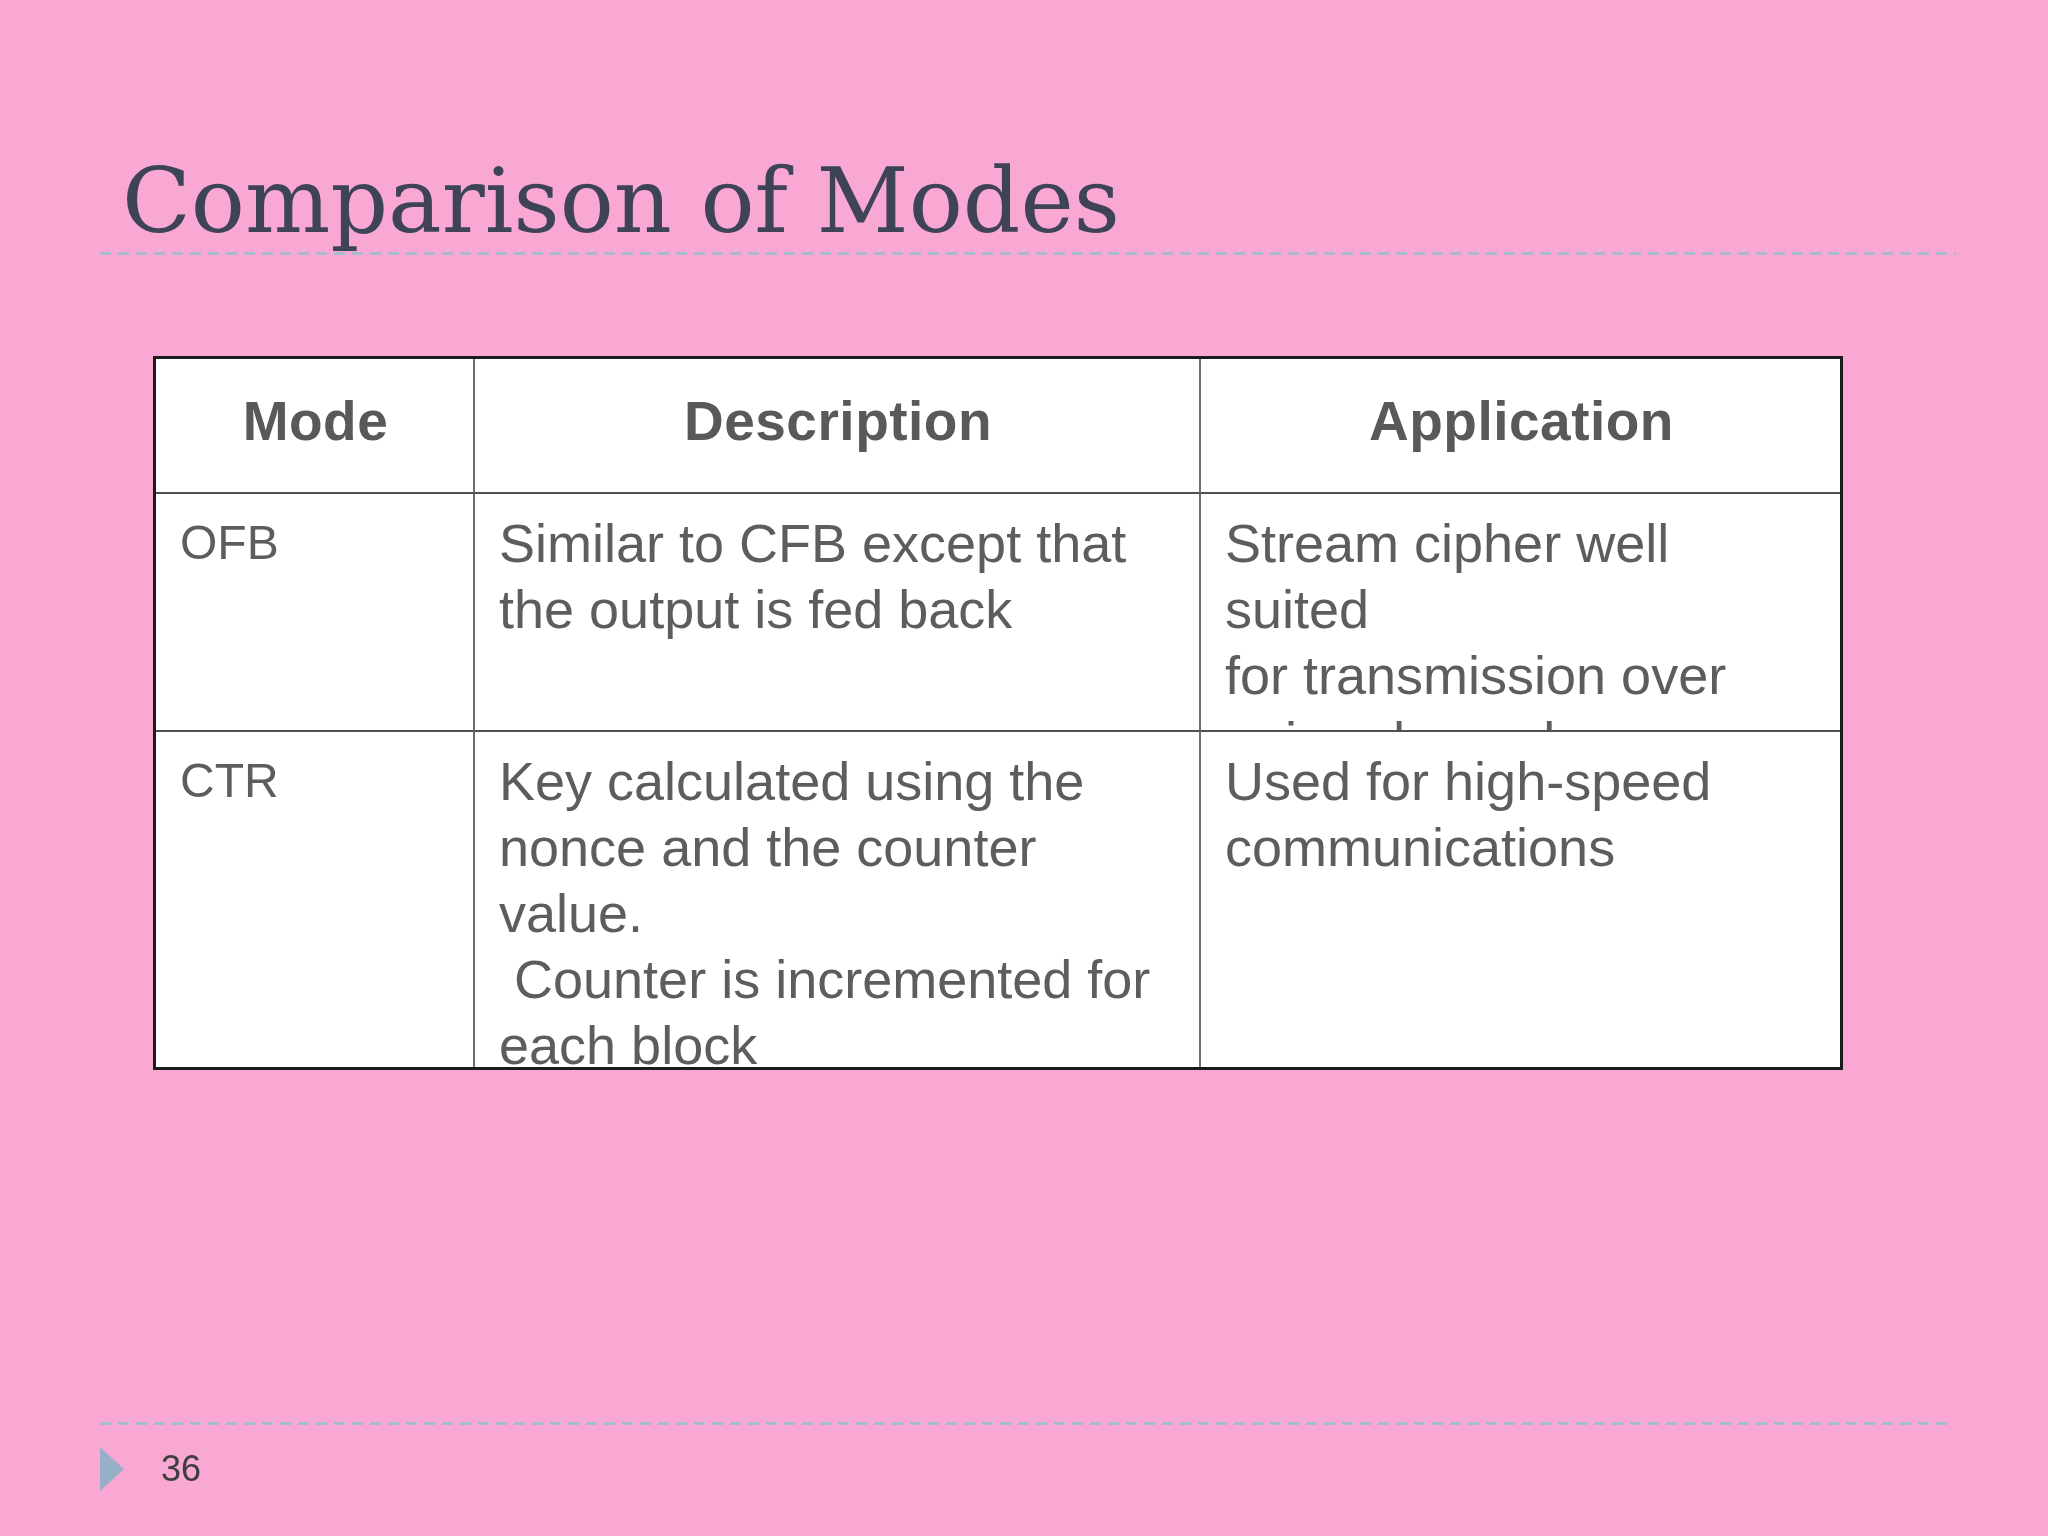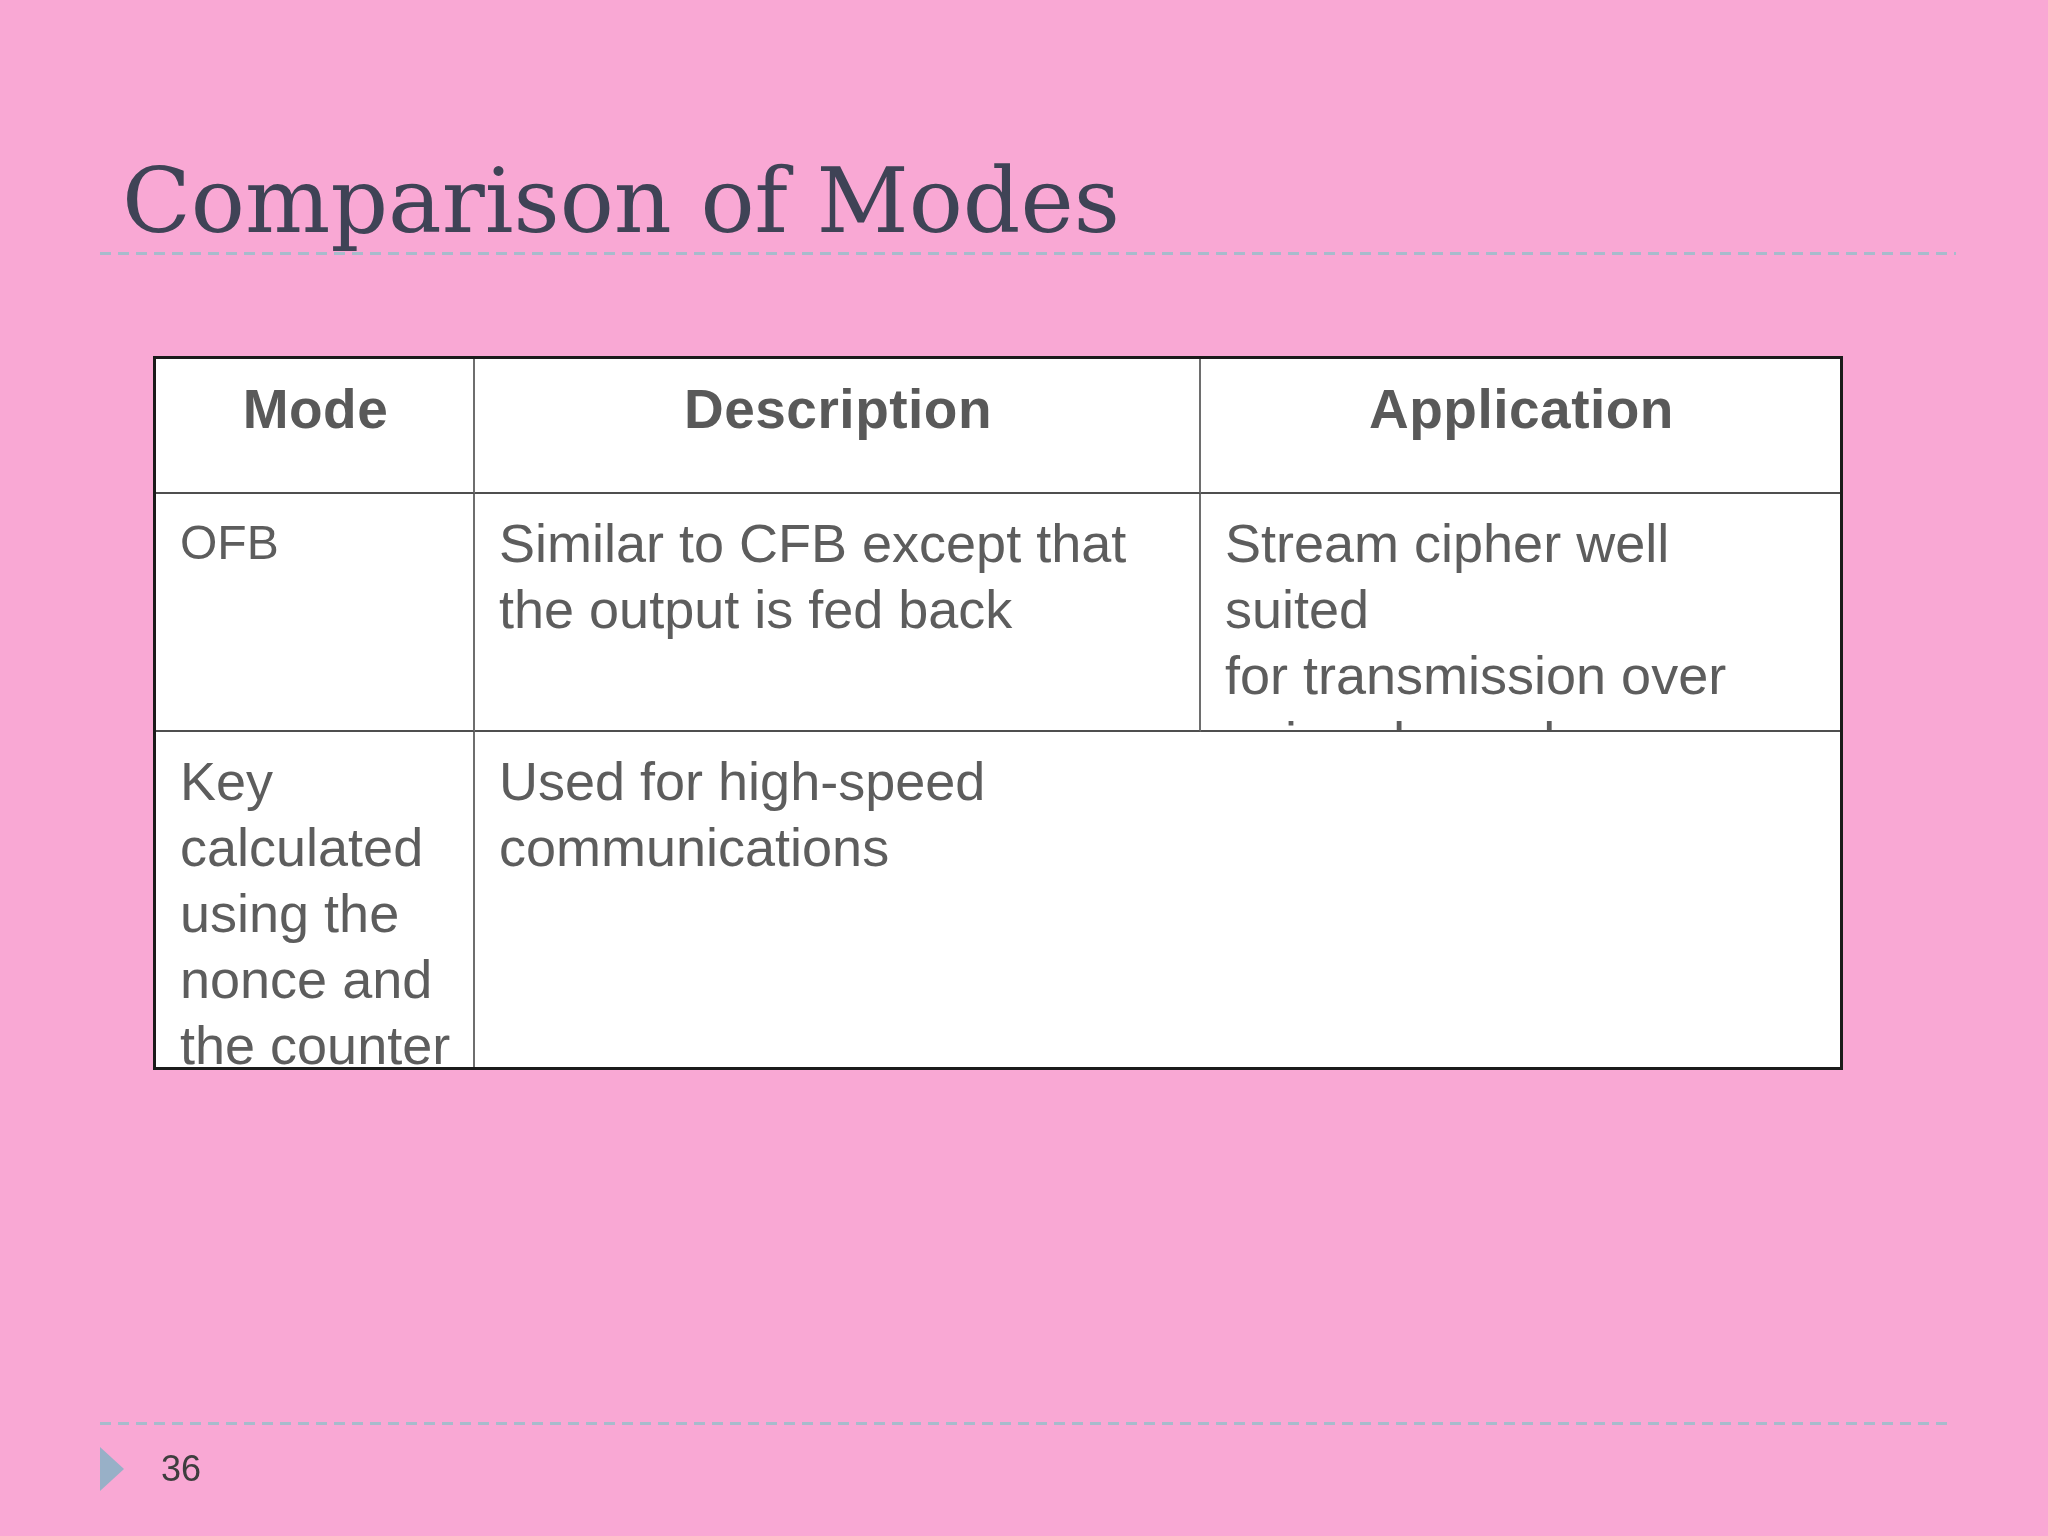--- a/index.html
+++ b/index.html
@@ -62,21 +62,21 @@
   }
   .cell.col-1, .cell.col-2 { border-right: 2px solid #6e6e6e; }
   .cell.row-1, .cell.row-2 { border-bottom: 2px solid #4f4f4f; }
 
   .cell.header {
     font-weight: bold;
     font-size: 55px;
     line-height: 60px;
     color: #595959;
     text-align: center;
-    padding-top: 20px;
+    padding-top: 32px;
     letter-spacing: 0.5px;
   }
   .cell.mode { font-size: 48px; }
   .cell p { margin: 0; white-space: pre-wrap; }
   .cell p + p { margin-top: 16px; }
 
   
   .footer {
     position: absolute;
     left: 100px;
@@ -124,20 +124,23 @@
     <div class="cell col-2 row-2">
       <p>Similar to CFB except that
 the output is fed back</p>
     </div>
     <div class="cell col-3 row-2">
       <p>Stream cipher well suited
 for transmission over
 noisy channels</p>
     </div>
 
+    <div class="cell mode col-1 row-3">
+      <span>CTR</span>
+    </div>
     <div class="cell col-2 row-3">
       <p>Key calculated using the
 nonce and the counter value.
  Counter is incremented for
 each block</p>
     </div>
     <div class="cell col-3 row-3">
       <p>Used for high-speed
 communications</p>
     </div>

